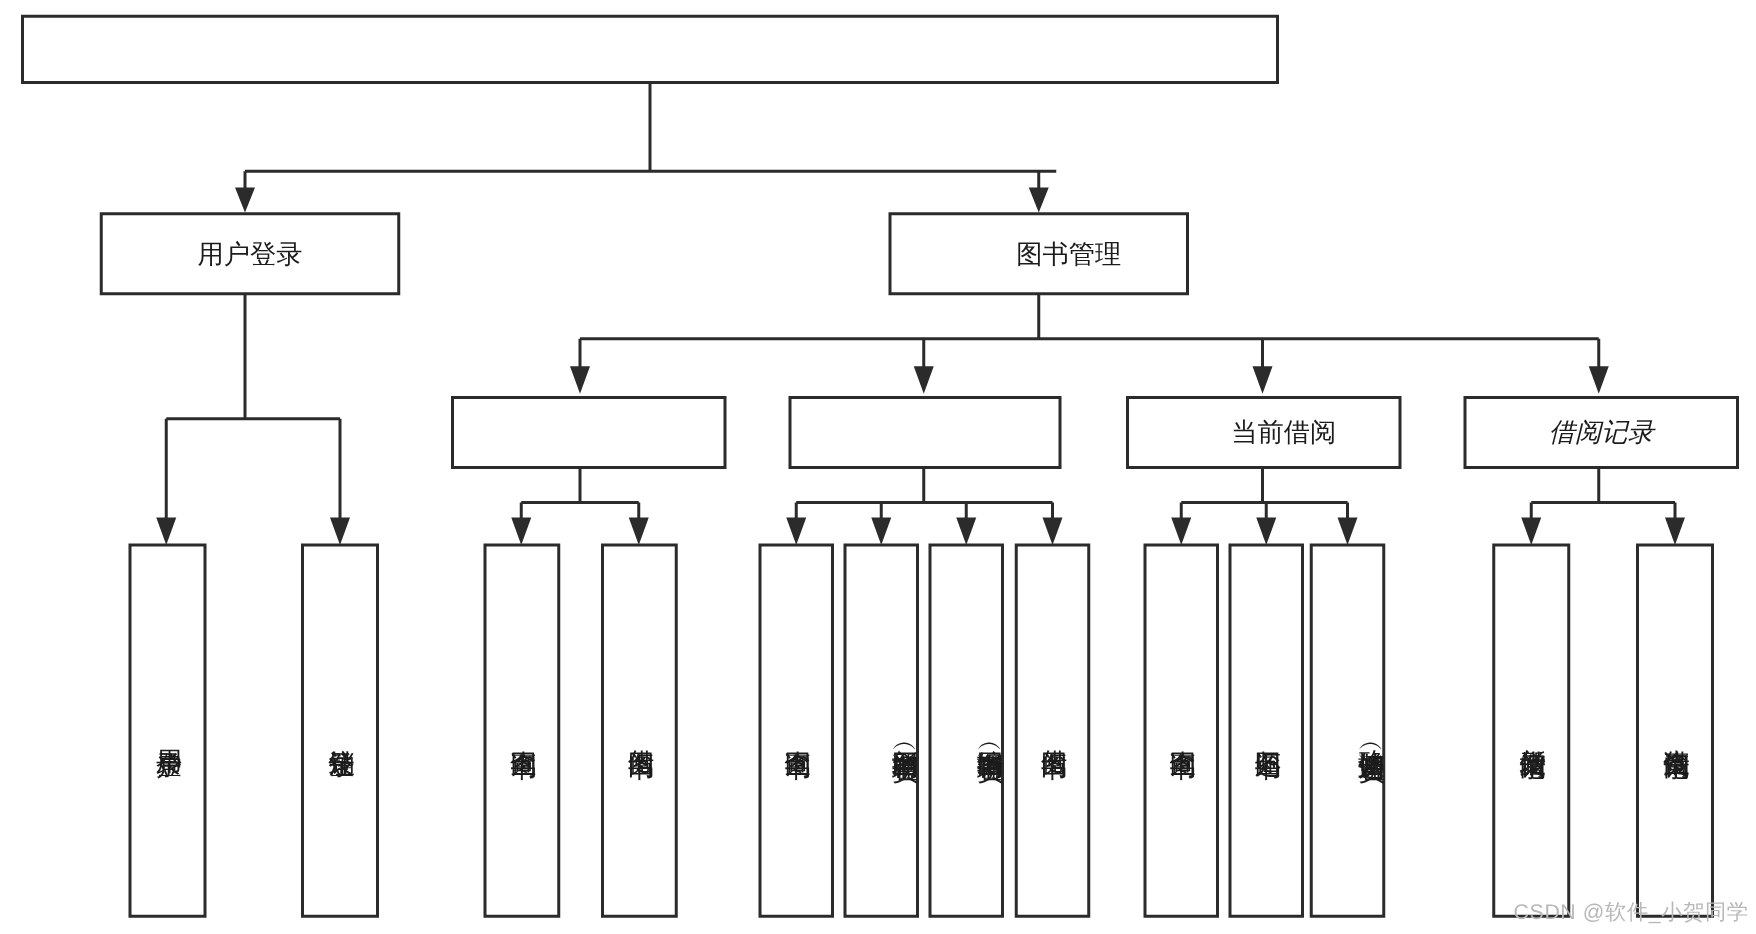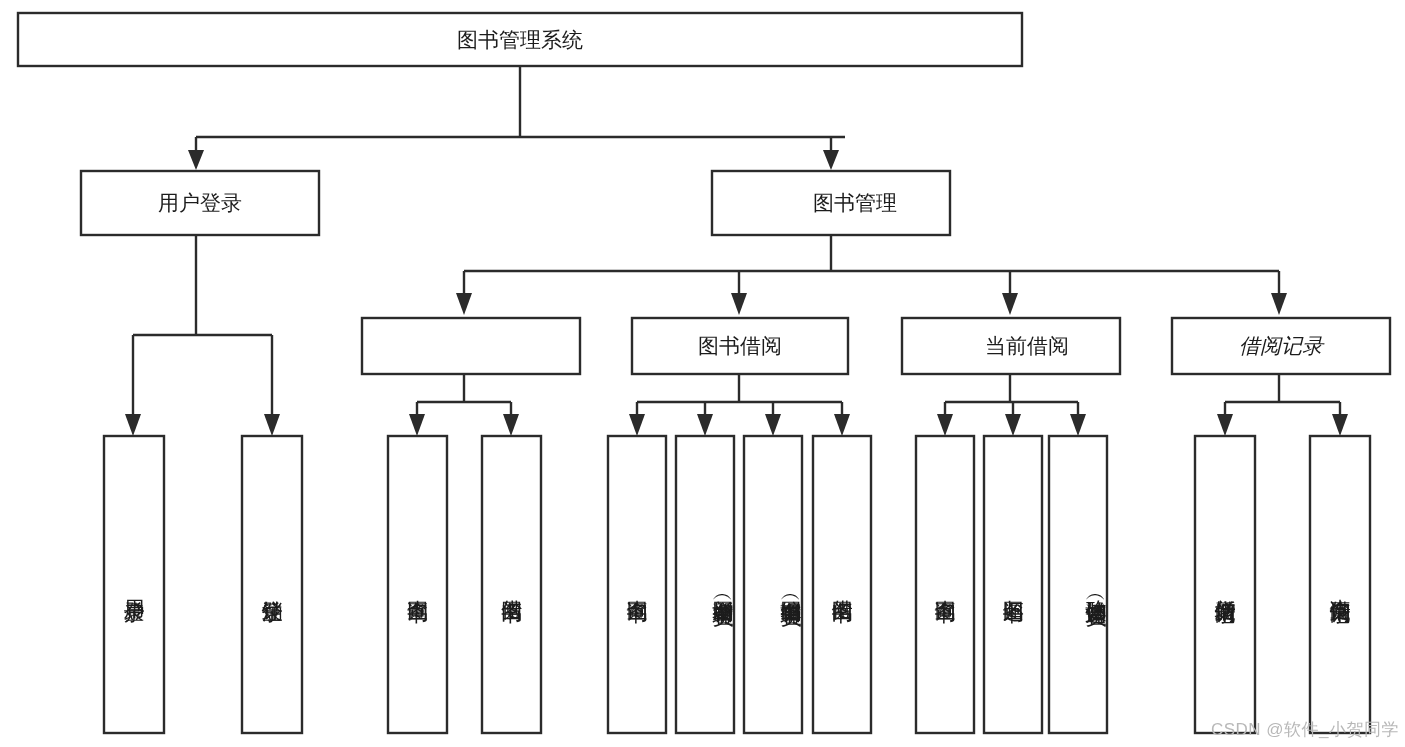--- a/index.html
+++ b/index.html
@@ -180,26 +180,24 @@
 
     <rect class="node-rect" x="916" y="436" width="58" height="297"></rect>
     <rect class="node-rect" x="984" y="436" width="58" height="297"></rect>
     <rect class="node-rect" x="1049" y="436" width="58" height="297"></rect>
 
     <rect class="node-rect" x="1195" y="436" width="60" height="297"></rect>
     <rect class="node-rect" x="1310" y="436" width="60" height="297"></rect>
 
   </svg>
 
-  <div class="hlabel-wrap" style="left:18px; top:13px; width:1004px; height:53px;">图书管理系统</div>
 
   <div class="hlabel-wrap" style="left:81px; top:171px; width:238px; height:64px;">用户登录</div>
   <div class="hlabel-wrap" style="left:712px; top:171px; width:238px; height:64px;margin-left:24px;">图书管理</div>
 
-  <div class="hlabel-wrap" style="left:632px; top:318px; width:216px; height:56px;">图书借阅</div>
   <div class="hlabel-wrap" style="left:902px; top:318px; width:250px; height:56px;">当前借阅</div>
   <div class="hlabel-wrap" style="left:1172px; top:318px; width:218px; height:56px;font-style:italic;">借阅记录</div>
 
   <div class="vlabel-wrap" style="left:104px; top:436px; width:60px; height:297px;">用户登录</div>
   <div class="vlabel-wrap" style="left:242px; top:436px; width:60px; height:297px;">注销登录</div>
 
   <div class="vlabel-wrap" style="left:388px; top:436px; width:59px; height:297px;">查询图书</div>
   <div class="vlabel-wrap" style="left:482px; top:436px; width:59px; height:297px;">借阅图书</div>
 
   <div class="vlabel-wrap" style="left:608px; top:436px; width:58px; height:297px;">查询图书</div>

